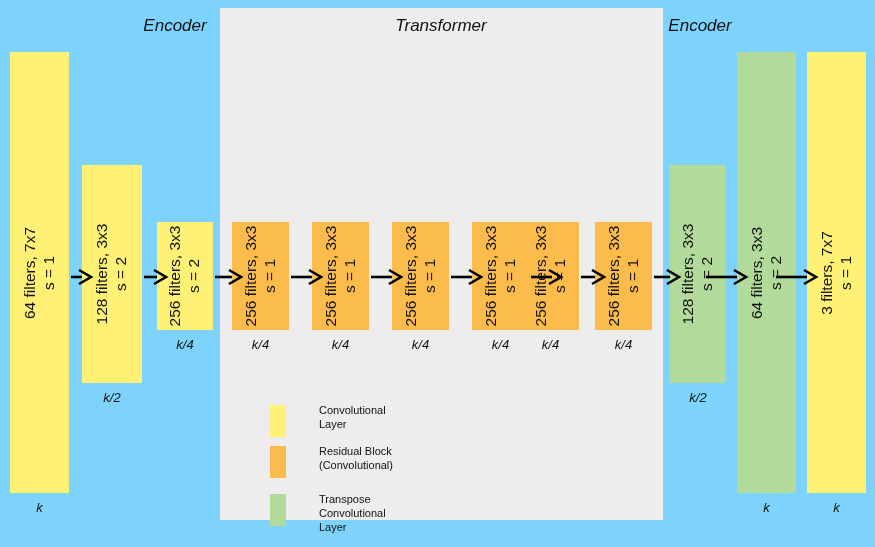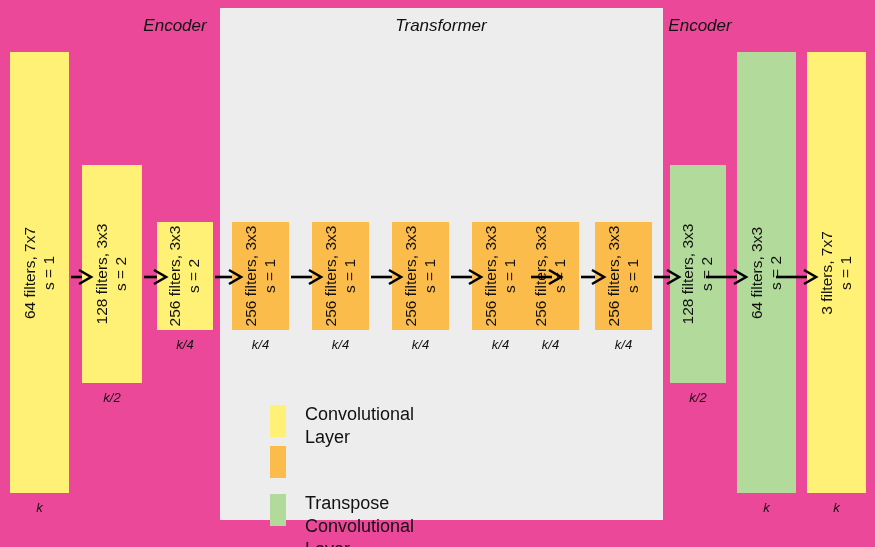--- a/index.html
+++ b/index.html
@@ -1,17 +1,17 @@
 <!DOCTYPE html>
 <html><head>
 <meta charset="utf-8">
 <style>
   html,body{margin:0;padding:0;background:#fff;}
   body{width:875px;height:547px;font-family:"Liberation Sans",sans-serif;}
-  #canvas{position:relative;width:875px;height:547px;overflow:hidden;background:#ec4899;}
+  #canvas{position:relative;width:875px;height:547px;overflow:hidden;background:#7dd3fc;}
 
   .panel{position:absolute;background:#ededed;}
   .section-title{position:absolute;font-style:italic;font-size:17px;color:#1a1a1a;
                  white-space:nowrap;transform:translateX(-50%);}
 
   .block{position:absolute;box-sizing:border-box;}
   .block .vlabel{
     position:absolute;left:50%;top:50%;
     transform:translate(-50%,-50%) rotate(-90deg);
     white-space:nowrap;text-align:center;
@@ -19,21 +19,21 @@
   }
   .dim{position:absolute;font-style:italic;font-size:13px;color:#1a1a1a;
        white-space:nowrap;transform:translateX(-50%);}
 
   .arrow{position:absolute;height:14px;}
   .arrow svg{display:block;overflow:visible;}
 
   .legend{position:absolute;}
   .legend-row{position:absolute;display:flex;align-items:flex-start;}
   .swatch{width:16px;height:32px;flex:0 0 auto;}
-  .legend-text{margin-left:19px;font-size:18px;line-height:1.28;color:#111;white-space:pre-line;
+  .legend-text{margin-left:33px;font-size:11px;line-height:1.28;color:#111;white-space:pre-line;
                position:relative;top:-2px;}
 </style>
 </head>
 <body>
 
 <div id="canvas">
 
   <div class="panel" style="left: 220px; top: 8px; width: 443px; height: 512px; background: rgb(237, 237, 237);"></div>
 
   <div>
@@ -195,20 +195,22 @@
         </svg>
       </div>
     </div>
   <div class="legend">
       <div class="legend-row" style="left: 270px; top: 405px;">
         <div class="swatch" style="background: rgb(255, 241, 118);"></div>
         <div class="legend-text">Convolutional Layer</div>
       </div>
       <div class="legend-row" style="left: 270px; top: 446px;">
         <div class="swatch" style="background: rgb(251, 188, 76);"></div>
+        <div class="legend-text">Residual Block
+(Convolutional)</div>
       </div>
       <div class="legend-row" style="left: 270px; top: 494px;">
         <div class="swatch" style="background: rgb(178, 219, 155);"></div>
         <div class="legend-text">Transpose Convolutional Layer</div>
       </div>
     </div>
 
 </div>
 
 </body></html>

